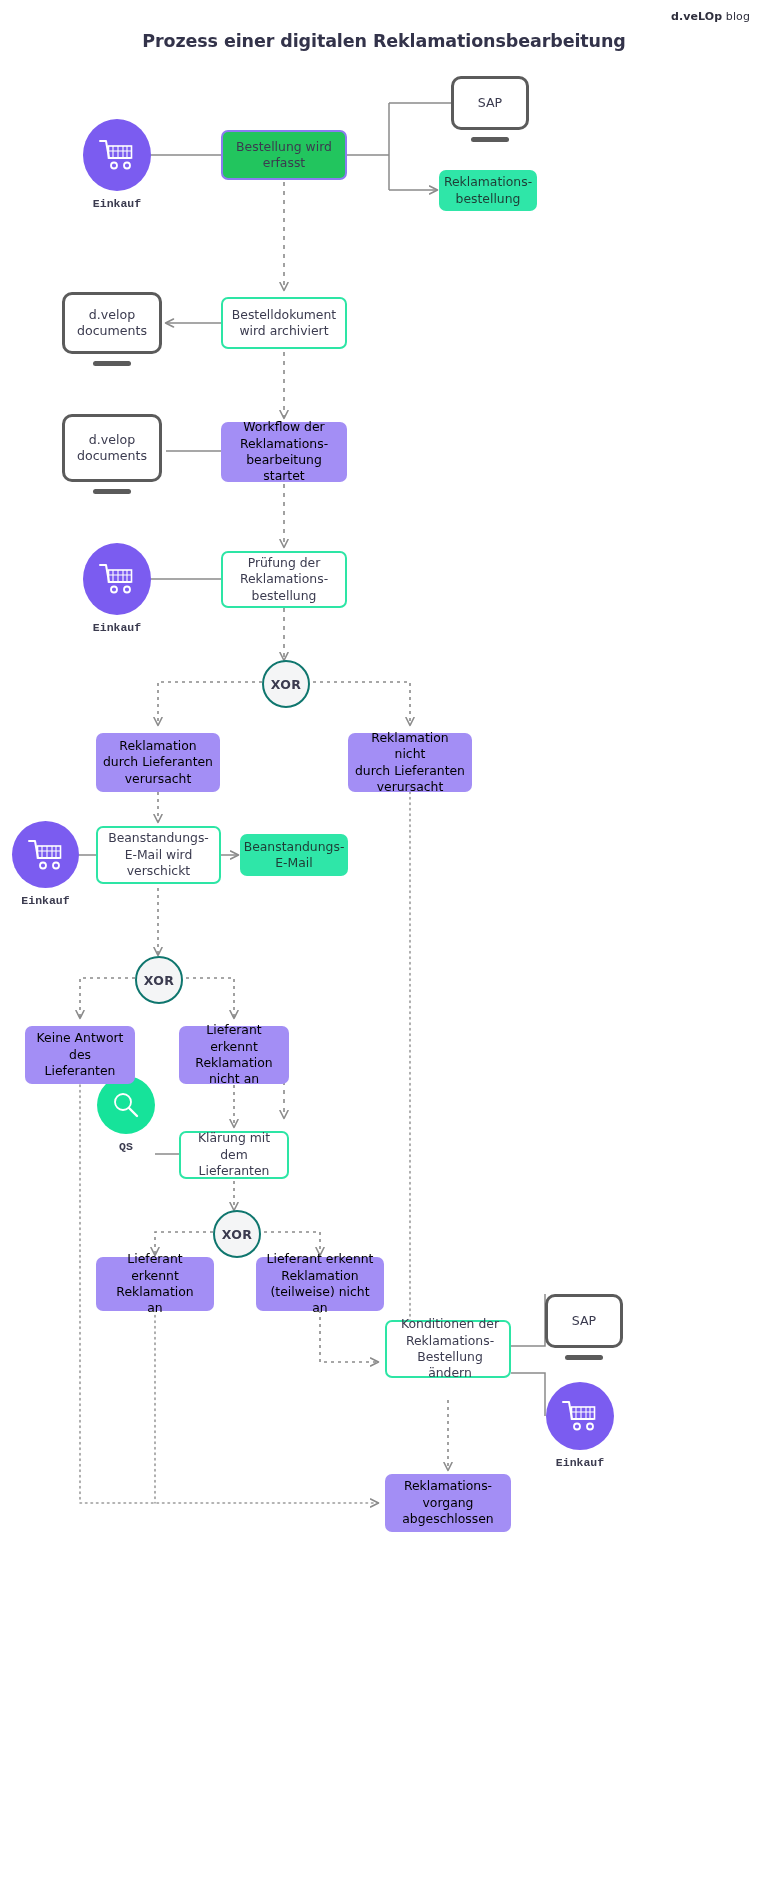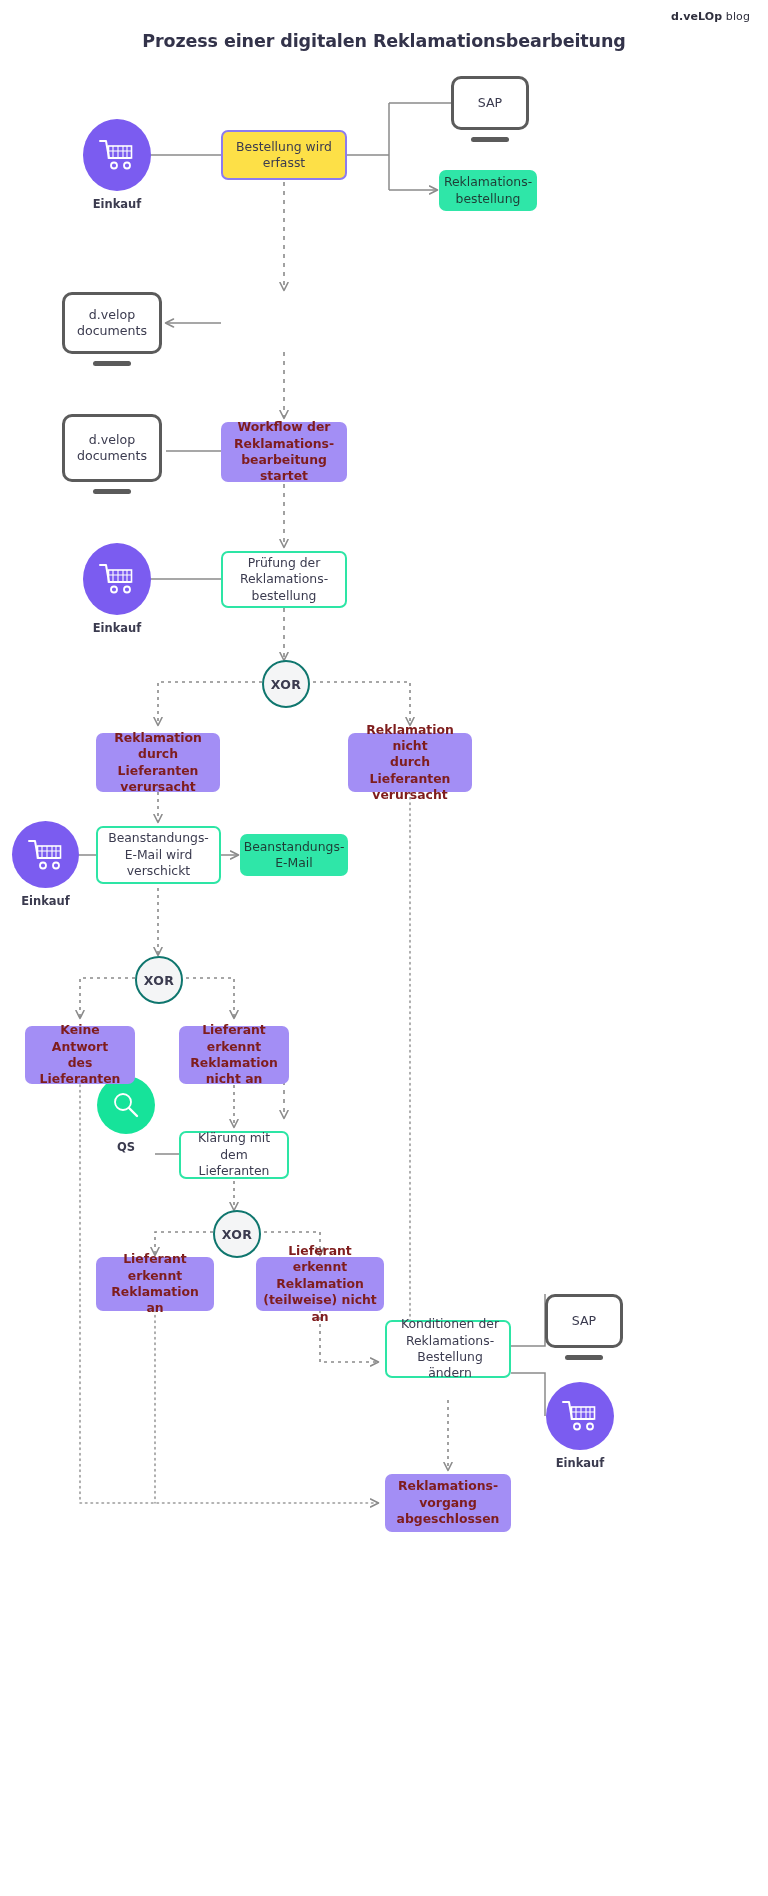--- a/index.html
+++ b/index.html
@@ -24,22 +24,22 @@
     font-size:17.5px;font-weight:700;color:#33334a;letter-spacing:-.1px;
   }
 
   
   .node{
     position:absolute;box-sizing:border-box;display:flex;
     align-items:center;justify-content:center;text-align:center;
     border-radius:7px;font-size:12.4px;line-height:1.32;padding:6px 7px;
   }
   .n-task{ background:#ffffff;border:2px solid #2de5a5; }
-  .n-task-violet{ background:#fde047;border:2px solid #8b7bf0; }
-  .n-event{ background:#a38ef5;border:none;color:#7f1d1d;font-weight:700; }
+  .n-task-violet{ background:#22c55e;border:2px solid #8b7bf0; }
+  .n-event{ background:#a38ef5;border:none;color:#000000;font-weight:400; }
   .n-doc{ background:#2fe6a8;border:none;color:#1f3d36;font-weight:400; }
 
   
   .monitor{position:absolute;}
   .monitor .screen{
     box-sizing:border-box;border:3px solid #5b5b5b;border-radius:10px;
     background:#fff;display:flex;align-items:center;justify-content:center;
     text-align:center;font-size:12.6px;line-height:1.3;color:#3b3b4f;
     width:100%;height:100%;padding:12px 6px;
   }
@@ -47,21 +47,21 @@
     width:38px;height:5px;border-radius:3px;background:#5b5b5b;
     margin:7px auto 0 auto;
   }
 
   
   .role{position:absolute;display:flex;flex-direction:column;align-items:center;}
   .role .disc{
     border-radius:50%;display:flex;align-items:center;justify-content:center;
   }
   .role .cap{
-    margin-top:6px;font-size:11.5px;font-weight:700;color:#3b3b4f;white-space:nowrap;
+    margin-top:6px;font-size:11.5px;font-weight:700;color:#3b3b4f;white-space:nowrap;font-family:Liberation Mono, monospace;
   }
   .disc-purple{background:#7b5cf0;}
   .disc-green{background:#16e39a;}
 
   
   .xor{
     position:absolute;width:44px;height:44px;border-radius:50%;
     background:#f4f5f6;border:2px solid #0f766e;
     display:flex;align-items:center;justify-content:center;
     font-size:12.5px;font-weight:700;color:#3b3b4f;letter-spacing:.3px;
@@ -227,20 +227,23 @@
   </div>
 
   <div class="node n-task-violet" style="left:221px;top:130px;width:126px;height:50px;">
     <span>Bestellung wird<br>erfasst</span>
   </div>
 
   <div class="node n-doc" style="left:439px;top:170px;width:98px;height:41px;">
     <span>Reklamations-<br>bestellung</span>
   </div>
 
+  <div class="node n-task" style="left:221px;top:297px;width:126px;height:52px;">
+    <span>Bestelldokument<br>wird archiviert</span>
+  </div>
 
   <div class="node n-event" style="left:221px;top:422px;width:126px;height:60px;">
     <span>Workflow der<br>Reklamations-<br>bearbeitung startet</span>
   </div>
 
   <div class="node n-task" style="left:221px;top:551px;width:126px;height:57px;">
     <span>Prüfung der<br>Reklamations-<br>bestellung</span>
   </div>
 
   <div class="xor" style="left:262px;top:660px;">

